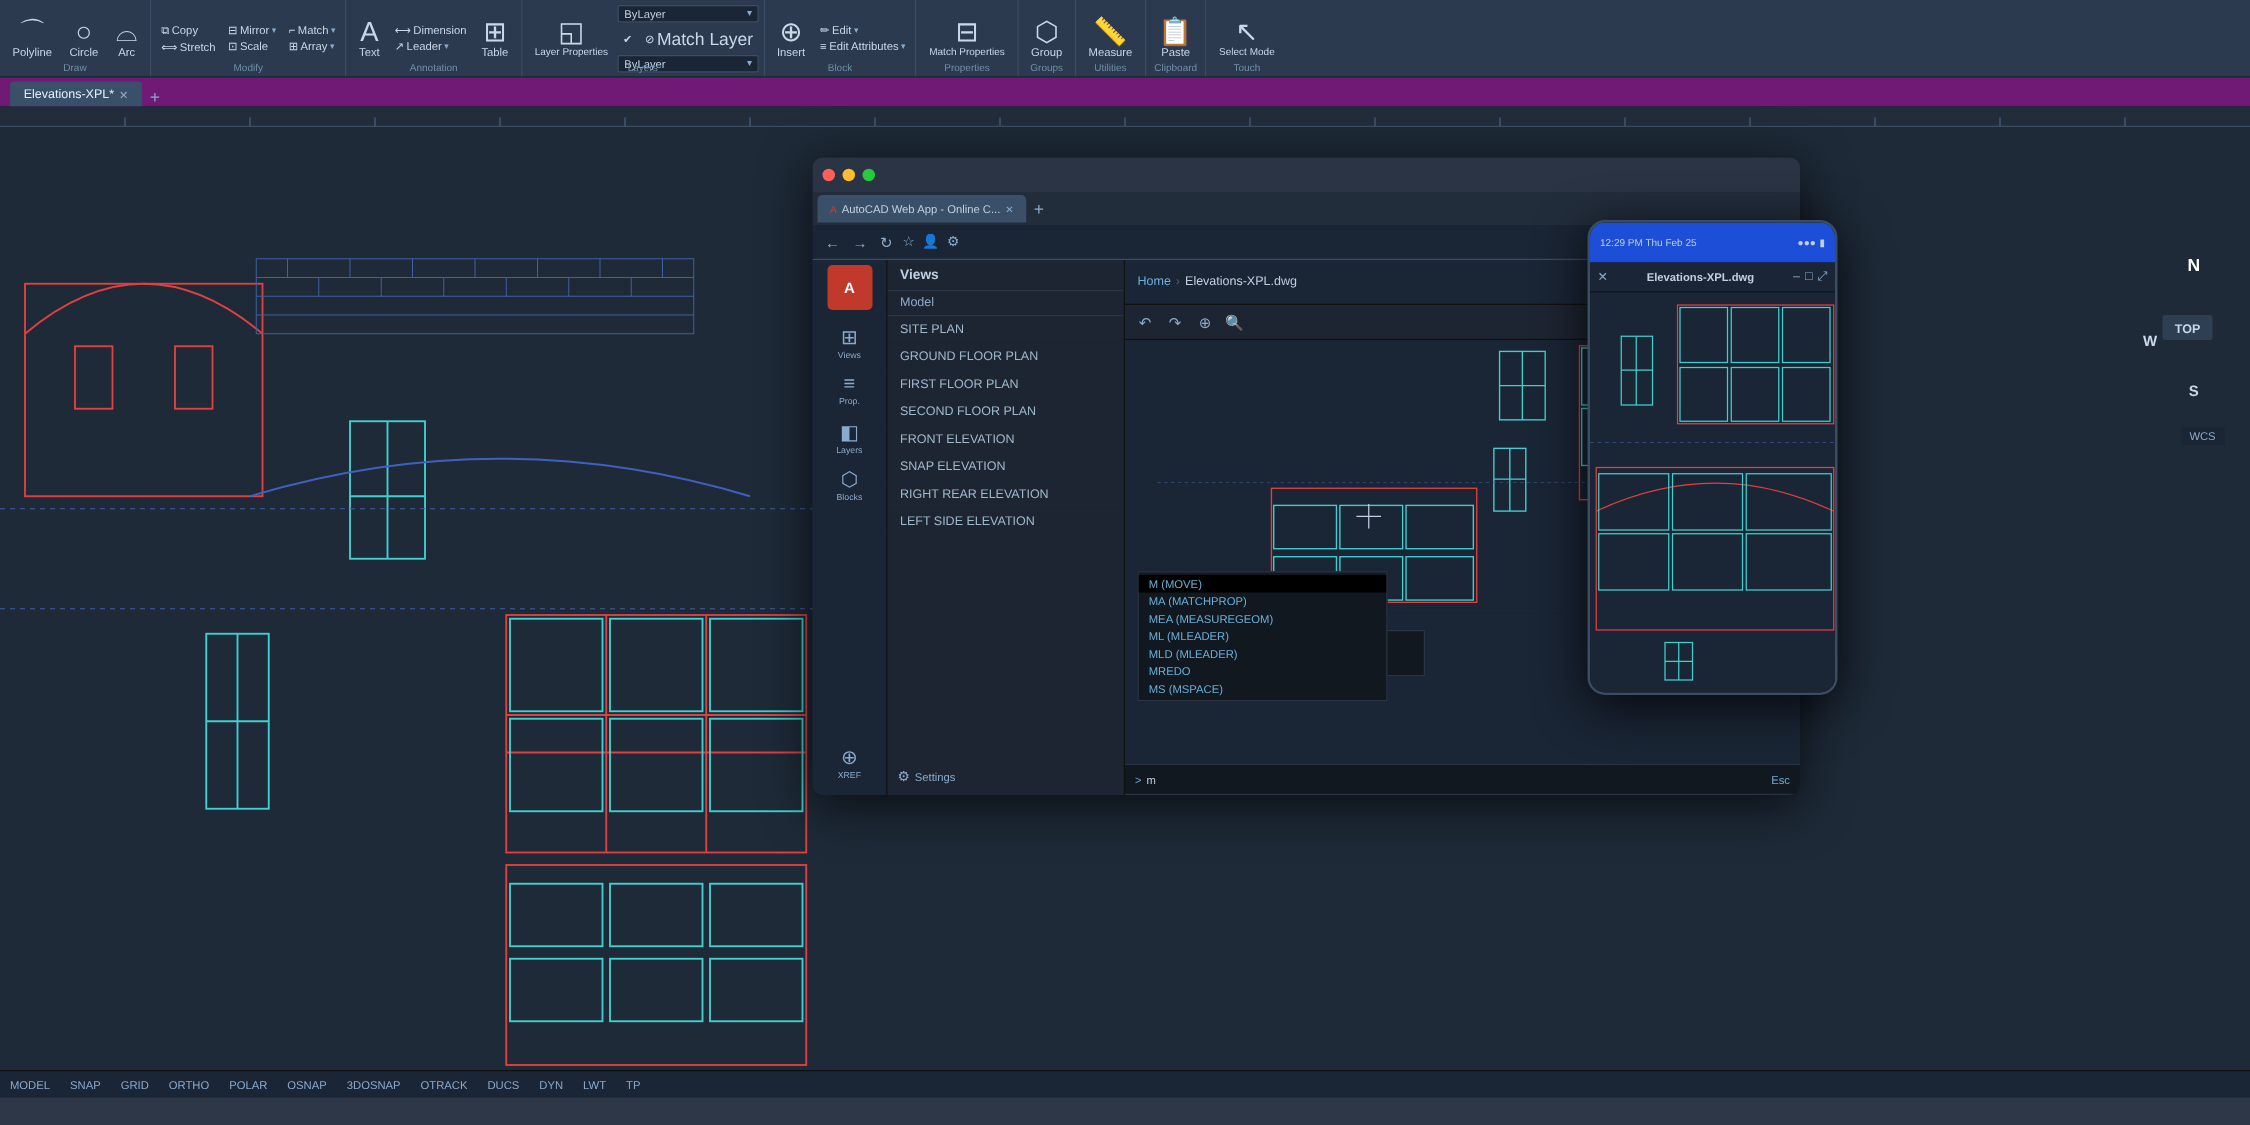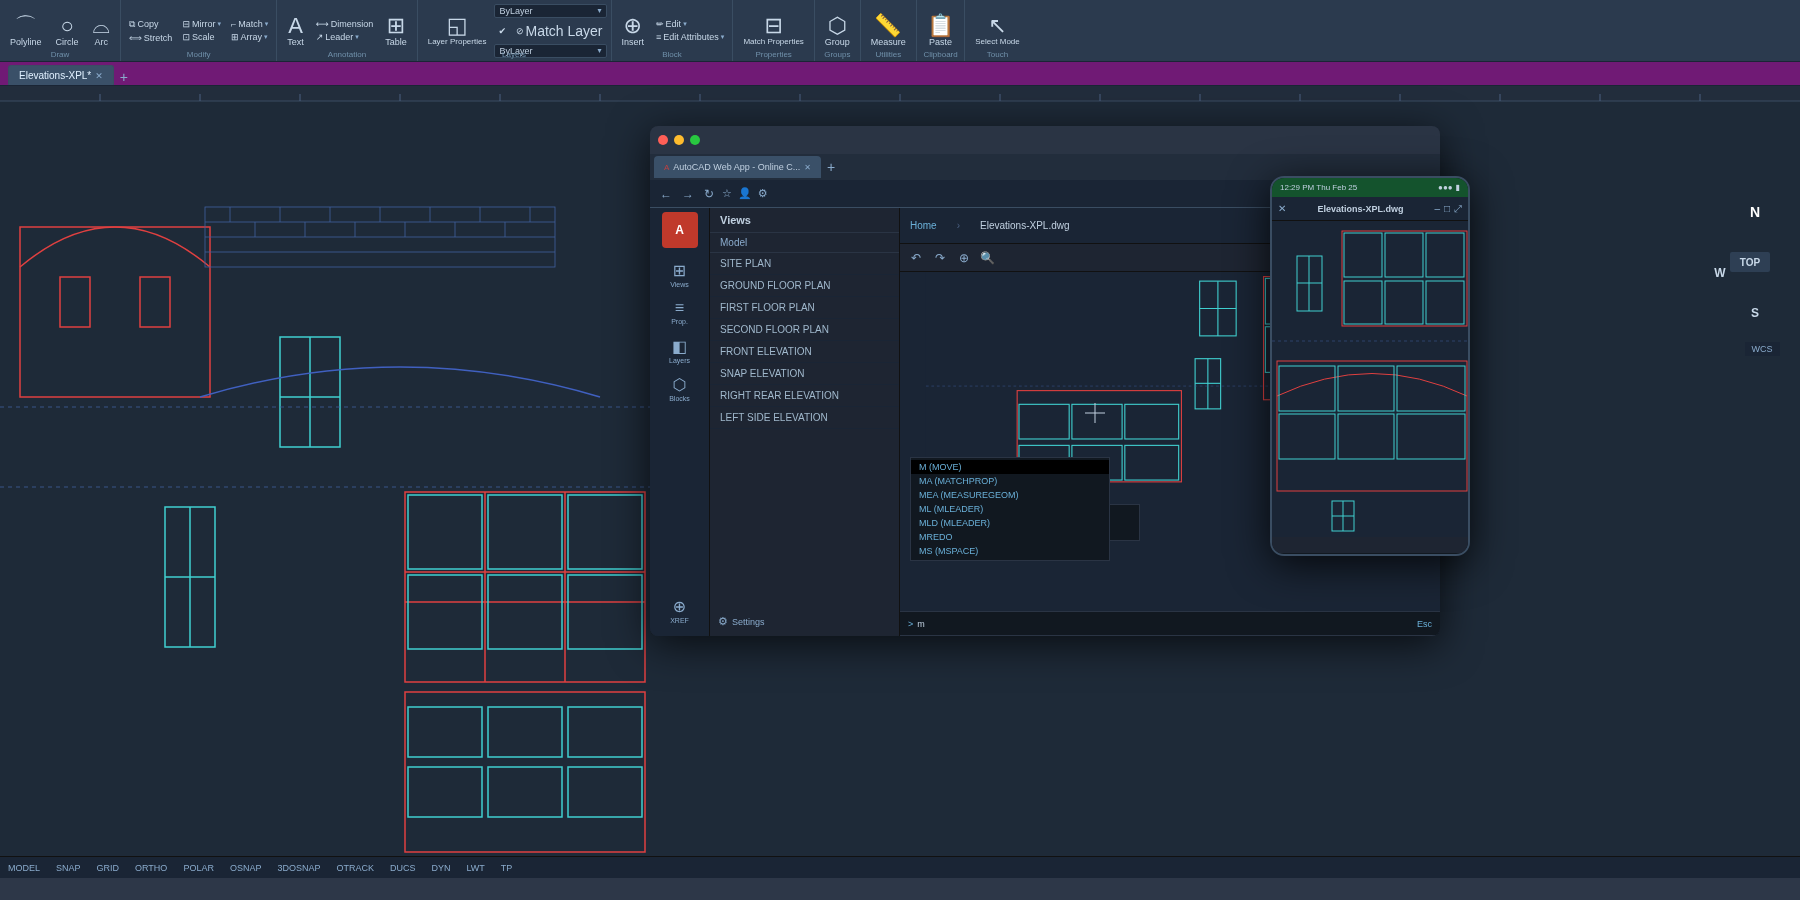--- a/index.html
+++ b/index.html
@@ -328,21 +328,21 @@
       cursor: pointer;
       border-radius: 3px;
     }
 
     #acad-header {
       height: 36px;
       background: #1a2535;
       display: flex;
       align-items: center;
       padding: 0 10px;
-      gap: 20px;
+      gap: 4px;
       border-bottom: 1px solid #111;
     }
     #acad-save-btn {
       margin-left: auto;
       background: #2a5080;
       color: #c0e0ff;
       border: none;
       padding: 3px 10px;
       border-radius: 3px;
       font-size: 9px;
@@ -433,22 +433,22 @@
       width: 200px;
       height: 380px;
       background: #111820;
       border-radius: 14px;
       box-shadow: 0 8px 40px rgba(0,0,0,0.8);
       overflow: hidden;
       z-index: 60;
       border: 2px solid #3a4d62;
     }
     #mobile-statusbar {
-      height: 19px;
-      background: #14532d;
+      height: 32px;
+      background: #1d4ed8;
       display: flex;
       align-items: center;
       padding: 0 8px;
       justify-content: space-between;
       font-size: 8px;
       color: #c0d0e0;
     }
     #mobile-titlebar {
       height: 24px;
       background: #1a2535;

